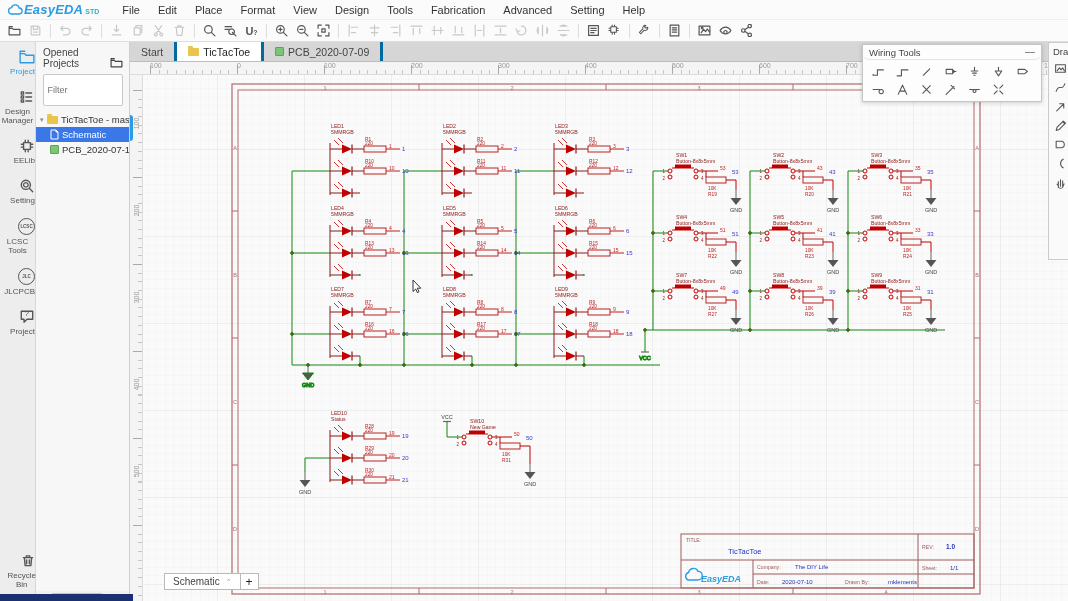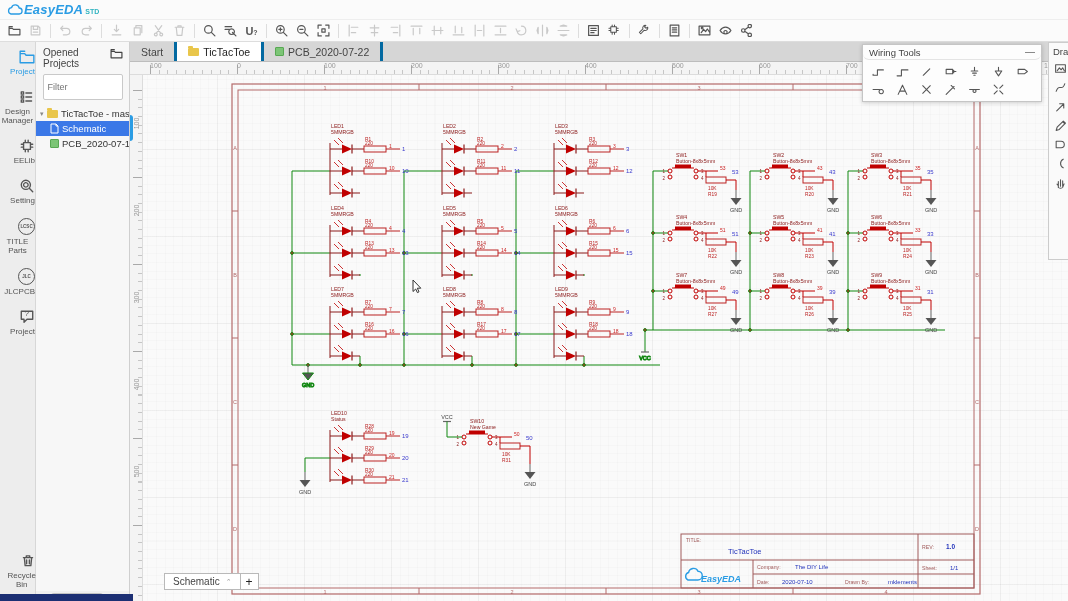--- a/index.html
+++ b/index.html
@@ -28,23 +28,23 @@
     border-right:1px solid #d7d7d7; }
   .side-item { display:flex; flex-direction:column; align-items:flex-end; padding:7px 0 6px 0; color:#555; cursor:default; }
   .side-item .si-label { font-size:8px; margin-top:2px; text-align:center; line-height:9px; color:#555; }
   .side-item.active { color:#2a9ce4; }
   .side-item.active .si-label { color:#2a9ce4; }
   #recycle { position:absolute; bottom:6px; left:0; width:36px; }
 
   
   #projpanel { position:absolute; left:36px; top:42px; bottom:0; width:94px; background:#f7f7f7;
     border-right:1px solid #cfcfcf; }
-  #proj-header { display:flex; align-items:flex-start; justify-content:space-between; padding:5px 6px 4px 7px;
+  #proj-header { display:flex; align-items:flex-end; justify-content:space-between; padding:5px 6px 4px 7px;
     font-size:10px; color:#444; }
-  #filter-input { display:block; width:80px; margin:1px auto 6px auto; height:26px; border:1px solid #c9c9c9;
+  #filter-input { display:block; width:80px; margin:1px auto 6px auto; height:32px; border:1px solid #c9c9c9;
     background:#fff; font-size:9px; padding:0 4px; color:#333; border-radius:2px; }
   .tree-row { display:flex; align-items:center; height:15px; font-size:9.5px; color:#333; white-space:nowrap;
     overflow:hidden; cursor:default; padding-left:4px; }
   .tree-row .tw { display:inline-flex; margin-right:3px; flex:none; }
   .tree-row.lvl1 { padding-left:14px; }
   .tree-row.selected { background:#3b78e7; color:#fff; }
   .expander { font-size:7px; color:#888; width:7px; flex:none; }
   #proj-hscroll { position:absolute; left:0; right:0; bottom:0; height:10px; background:#f0f0f0;
     display:flex; align-items:center; }
   #proj-hscroll .arr { font-size:7px; color:#777; width:9px; text-align:center; }
@@ -117,20 +117,33 @@
   <div id="menubar">
     <div id="logo">
       <span id="logo-ic">
           <svg class="ic" width="18" height="13" viewBox="0 0 18 13" fill="none" stroke="#2a9ce4" stroke-width="1.3">
             <path d="M5 11a3.2 3.2 0 0 1 .5-6.3A4 4 0 0 1 13.2 5 3 3 0 0 1 13 11z"></path>
           </svg>
         </span>
       <span class="logo-text">EasyEDA</span>
       <span class="logo-badge">STD</span>
     </div>
+    <div id="menu-items" style="display:flex;">
+        <div class="menu-item">File</div>
+        <div class="menu-item">Edit</div>
+        <div class="menu-item">Place</div>
+        <div class="menu-item">Format</div>
+        <div class="menu-item">View</div>
+        <div class="menu-item">Design</div>
+        <div class="menu-item">Tools</div>
+        <div class="menu-item">Fabrication</div>
+        <div class="menu-item">Advanced</div>
+        <div class="menu-item">Setting</div>
+        <div class="menu-item">Help</div>
+      </div>
   </div>
 
   <div id="toolbar">
       <button class="tb">
         <svg class="ic" width="13" height="13" viewBox="0 0 12 12" fill="none" stroke="currentColor" stroke-width="1.1" stroke-linecap="round" stroke-linejoin="round">
           <path d="M1 4h3l1 1h6v5H1zM1 4V2.5h3"></path>
         </svg>
       </button>
       <button class="tb disabled">
         <svg class="ic" width="13" height="13" viewBox="0 0 12 12" fill="none" stroke="currentColor" stroke-width="1.1" stroke-linecap="round" stroke-linejoin="round">
@@ -325,21 +338,21 @@
         <div class="side-item">
           <span>
             <svg class="ic" width="16" height="16" viewBox="0 0 14 14" fill="none" stroke="currentColor" stroke-width="1.2" stroke-linecap="round" stroke-linejoin="round">
               <path d="M6 2a4 4 0 1 0 0 8 4 4 0 0 0 0-8zM6 4a2 2 0 1 0 .01 0M8.8 8.8 12 12"></path>
             </svg>
           </span>
           <span class="si-label">Setting</span>
         </div>
         <div class="side-item">
           <span style="display:flex;align-items:center;justify-content:center;width:17px;height:17px;border:1.2px solid currentColor;border-radius:50%;font-size:4.5px;font-weight:bold;">LCSC</span>
-          <span class="si-label">TITLE Parts</span>
+          <span class="si-label">LCSC Tools</span>
         </div>
         <div class="side-item">
           <span style="display:flex;align-items:center;justify-content:center;width:17px;height:17px;border:1.2px solid currentColor;border-radius:50%;font-size:4.5px;font-weight:bold;">JLC</span>
           <span class="si-label">JLCPCB</span>
         </div>
         <div class="side-item">
           <span style="position:relative;">
             <svg class="ic" width="16" height="16" viewBox="0 0 14 14" fill="none" stroke="currentColor" stroke-width="1.2" stroke-linecap="round" stroke-linejoin="round">
               <path d="M2 2h10v7H7l-2.6 2.6V9H2zM7 5"></path>
             </svg>
@@ -405,21 +418,21 @@
   <div id="tabbar">
       <div class="tab">
         <span>Start</span>
       </div>
       <div class="tab active">
         <span class="fold-ic"></span>
         <span>TicTacToe</span>
       </div>
       <div class="tab">
         <span class="pcb-ic"></span>
-        <span>PCB_2020-07-22</span>
+        <span>PCB_2020-07-09</span>
       </div>
     </div>
 
   <div id="canvaswrap">
     <div class="grid"></div>
     <svg id="schsvg" width="938" height="539" viewBox="130 62 938 539">
         <g>
           <rect x="232" y="84" width="748" height="510" fill="none" stroke="#b46a6a" stroke-width="1.2"></rect>
           <rect x="238" y="90" width="736" height="498" fill="none" stroke="#b46a6a" stroke-width="1"></rect>
           <line x1="419" y1="84" x2="419" y2="90" stroke="#b46a6a" stroke-width="1"></line>

